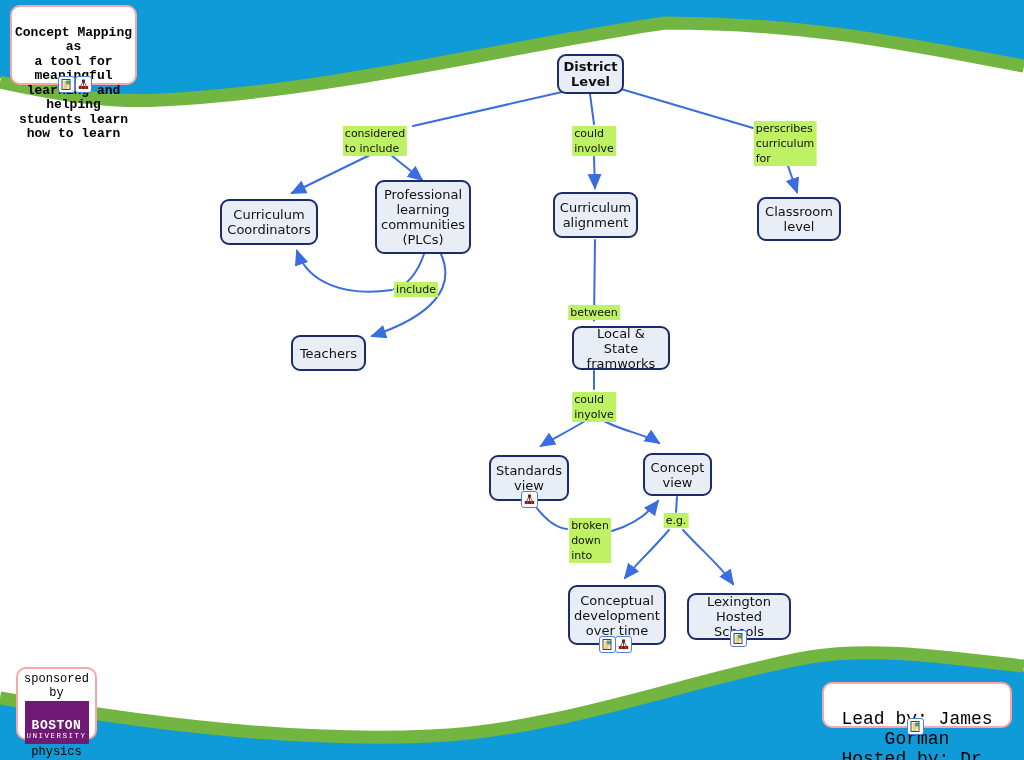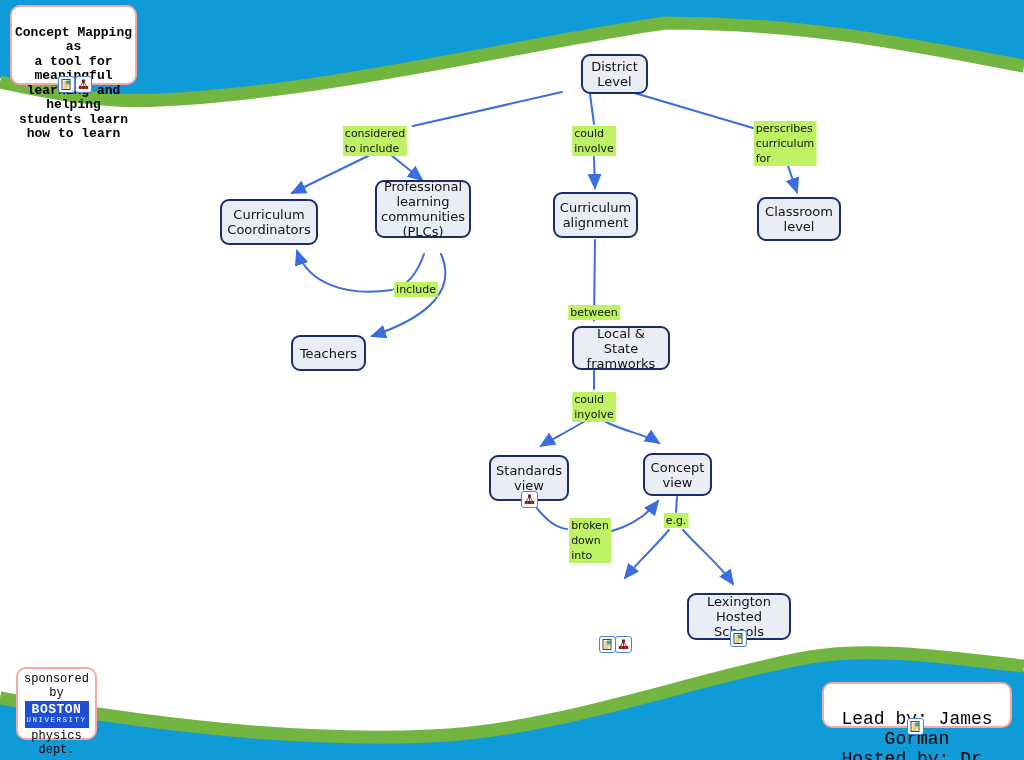--- a/index.html
+++ b/index.html
@@ -8,28 +8,28 @@
   svg.layer{position:absolute;left:0;top:0;}
   #bg{z-index:0;}
   #links{z-index:2;}
   .linklabel{position:absolute;z-index:3;transform:translateX(-50%);
              font-size:11px;line-height:15px;color:#111;text-align:left;
              white-space:pre-line;background:#bef264;padding:0 2px;}
   .concept{position:absolute;z-index:4;box-sizing:border-box;
            background:#e9eef6;border:2px solid #1c2a6e;border-radius:9px;
            display:flex;align-items:center;justify-content:center;text-align:center;
            font-size:13px;line-height:15px;color:#111;white-space:pre-line;padding:2px 4px;}
-  .concept.bold{font-weight:normal;margin-left:24px;}
+  .concept.bold{font-weight:bold;}
   .card{position:absolute;z-index:4;box-sizing:border-box;background:#fff;
         border:2px solid #fca5a5;border-radius:10px;text-align:center;
         font-family:Liberation Mono, monospace;color:#000;}
   .title-card{font-weight:bold;font-size:13px;line-height:14.5px;padding-top:4px;white-space:pre-line;}
   .credits-card{font-size:18px;line-height:20px;padding-top:5px;white-space:pre-line;}
   .sponsor-card{font-size:12px;line-height:14px;padding-top:3px;}
-  .bu-box{margin:1px auto 1px auto;width:64px;background:#1d4ed8;color:#fff;padding:2px 0 3px 0;}
+  .bu-box{margin:1px auto 1px auto;width:64px;background:#701a75;color:#fff;padding:18px 0 3px 0;}
   .bu-line1{font-size:13px;font-weight:bold;line-height:13px;letter-spacing:.5px;}
   .bu-line2{font-size:7.5px;line-height:9px;letter-spacing:1.5px;}
   .mini-icon{position:absolute;z-index:6;width:15px;height:15px;background:#fff;
              border:1px solid #4f81d8;border-radius:3px;display:flex;align-items:center;justify-content:center;}
 </style>
 </head>
 <body>
 
 <div class="stage">
 
@@ -82,33 +82,36 @@
 inyolve</div>
   <div class="linklabel" style="left:590px;top:518px;">broken
 down
 into</div>
   <div class="linklabel" style="left:676px;top:513px;">e.g.</div>
 
   <div class="concept bold" style="left:557px;top:54px;width:67px;height:40px;border-width:2.5px;">District
 Level</div>
   <div class="concept" style="left:220px;top:199px;width:98px;height:46px;">Curriculum
 Coordinators</div>
-  <div class="concept" style="left:375px;top:180px;width:96px;height:58px;">Professional
+  <div class="concept" style="left:375px;top:180px;width:96px;height:74px;">Professional
 learning
 communities
 (PLCs)</div>
   <div class="concept" style="left:291px;top:335px;width:75px;height:36px;">Teachers</div>
   <div class="concept" style="left:553px;top:192px;width:85px;height:46px;">Curriculum
 alignment</div>
   <div class="concept" style="left:546px;top:326px;width:98px;height:44px;margin-left:26px;">Local &amp; State
 framworks</div>
   <div class="concept" style="left:489px;top:455px;width:80px;height:46px;">Standards
 view</div>
   <div class="concept" style="left:643px;top:453px;width:69px;height:43px;border-width:2.5px;">Concept
 view</div>
+  <div class="concept" style="left:568px;top:585px;width:98px;height:60px;">Conceptual
+development
+over time</div>
   <div class="concept" style="left:687px;top:593px;width:104px;height:47px;">Lexington
 Hosted Schools</div>
   <div class="concept" style="left:757px;top:197px;width:84px;height:44px;">Classroom
 level</div>
 
   <div class="card title-card" style="left:10px;top:5px;width:127px;height:80px;">
     <span>Concept Mapping as
 a tool for meaningful
 learning and helping
 students learn

